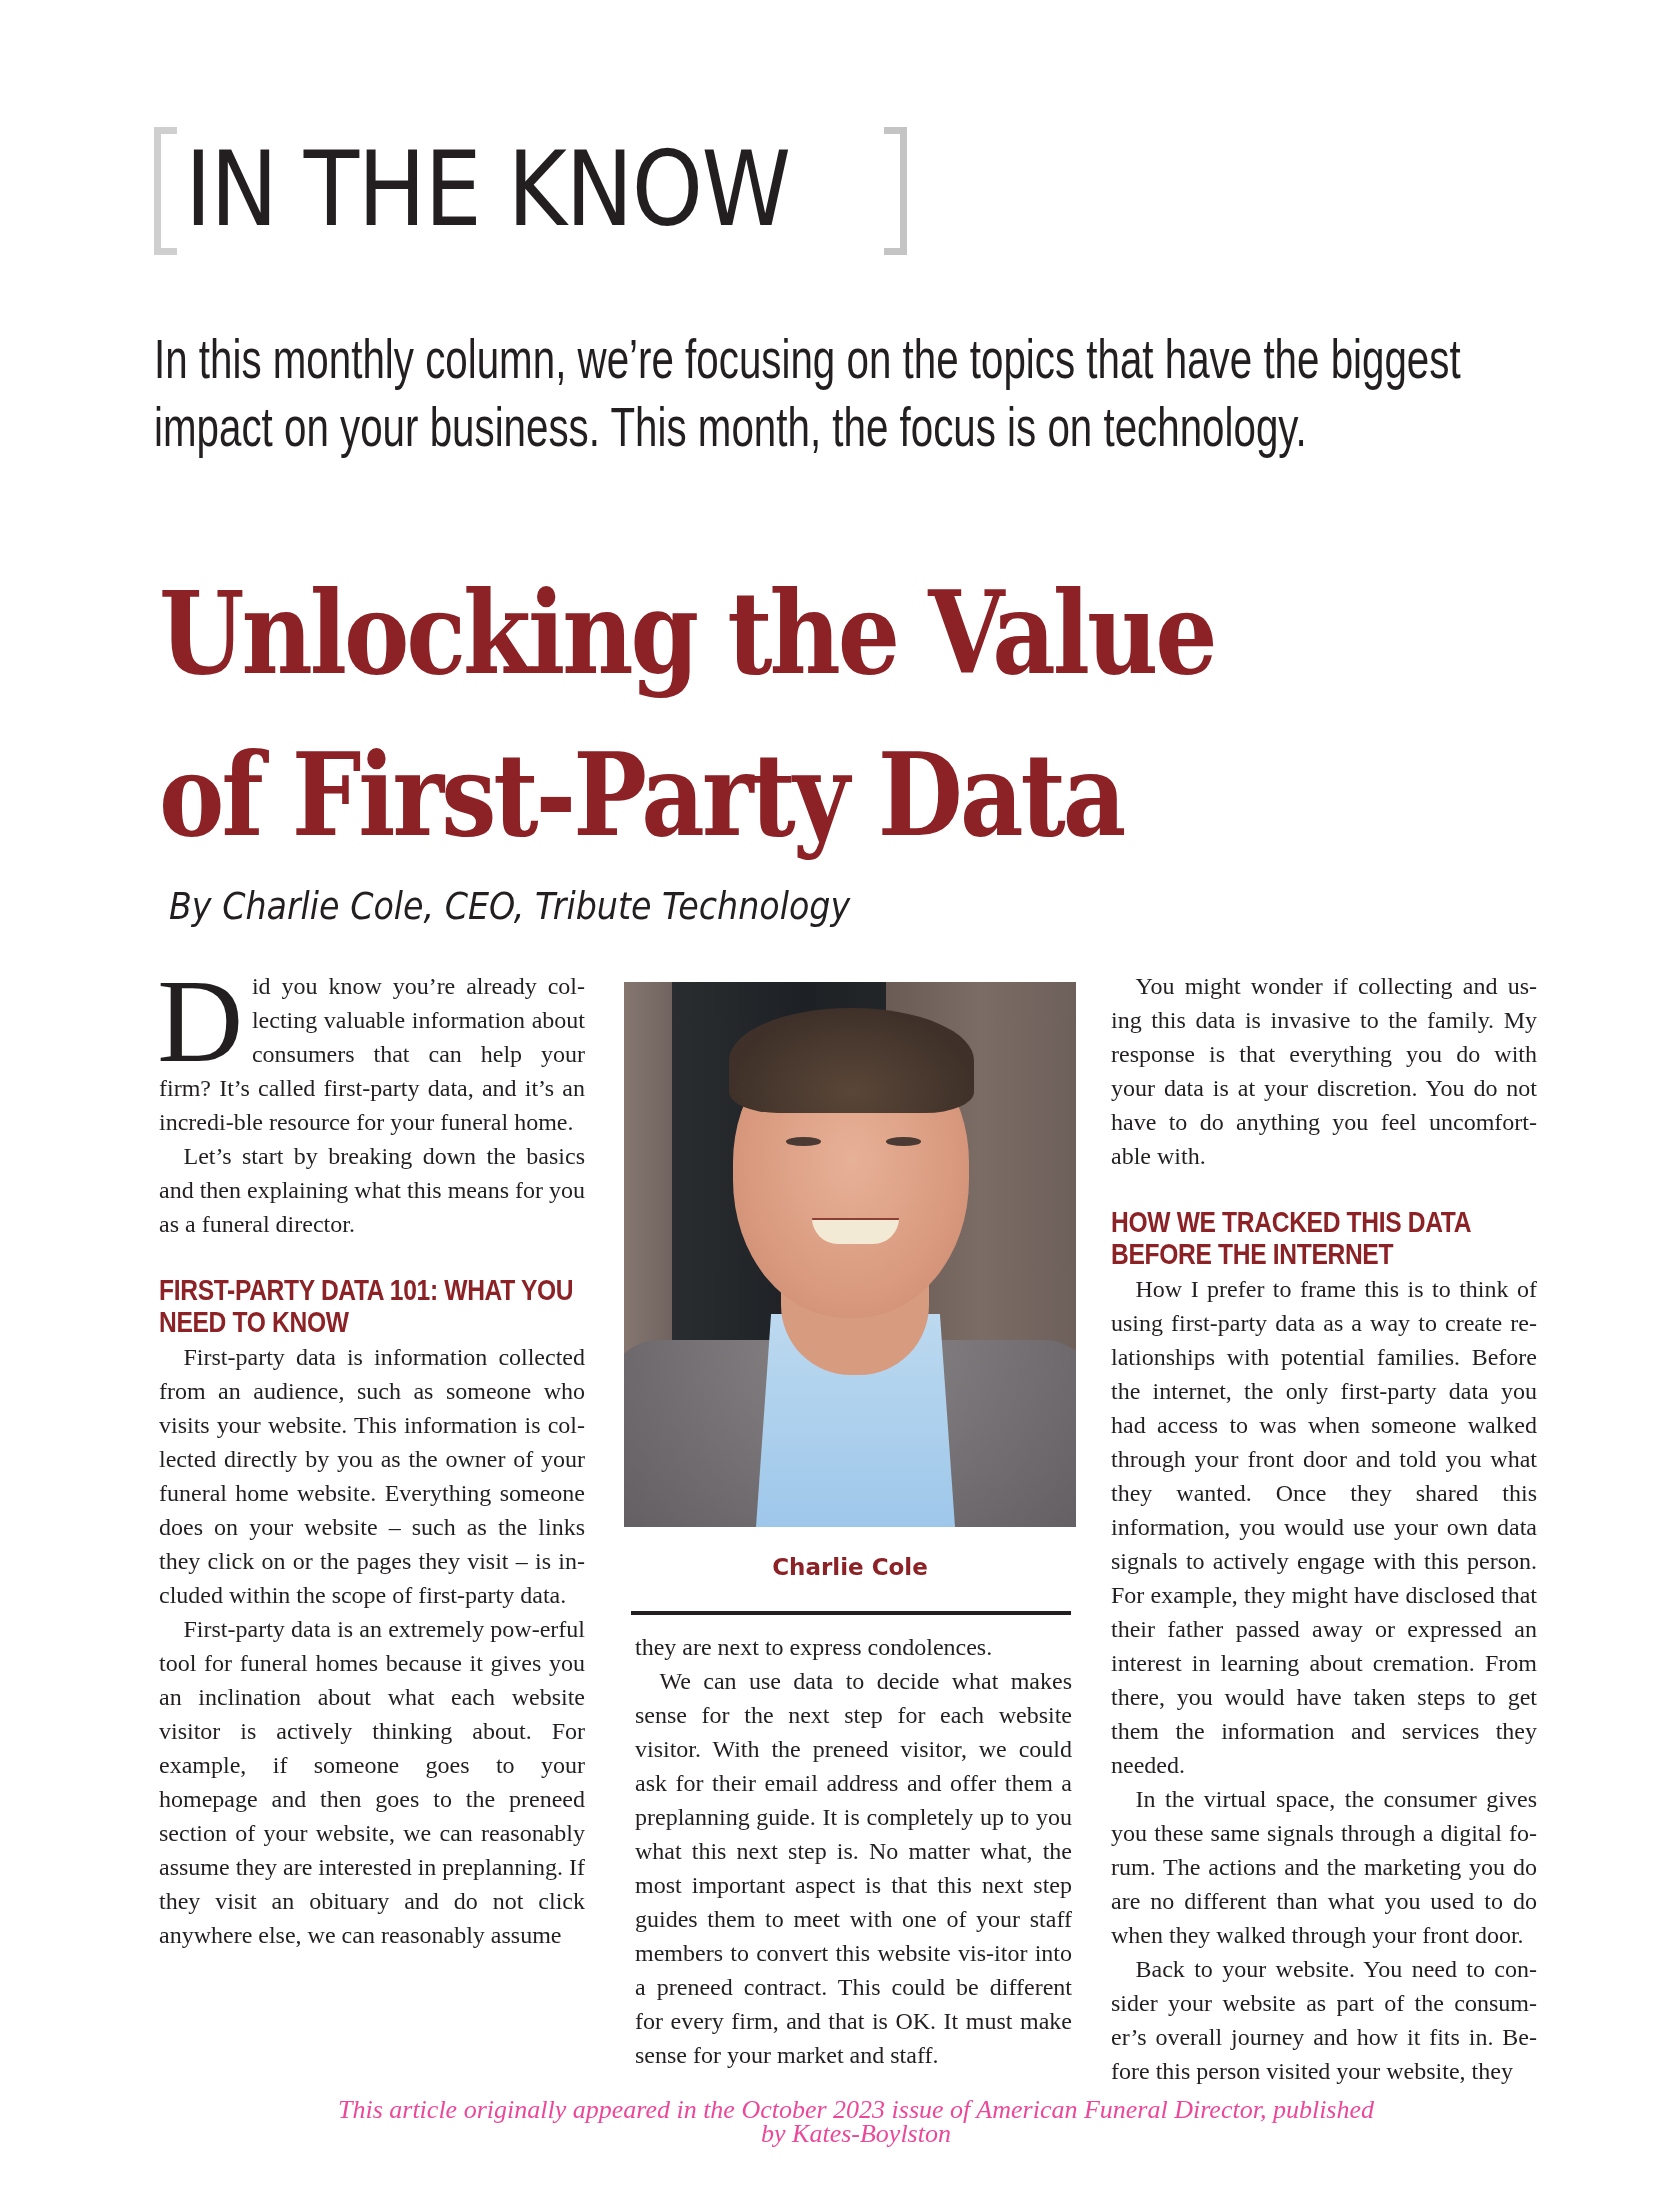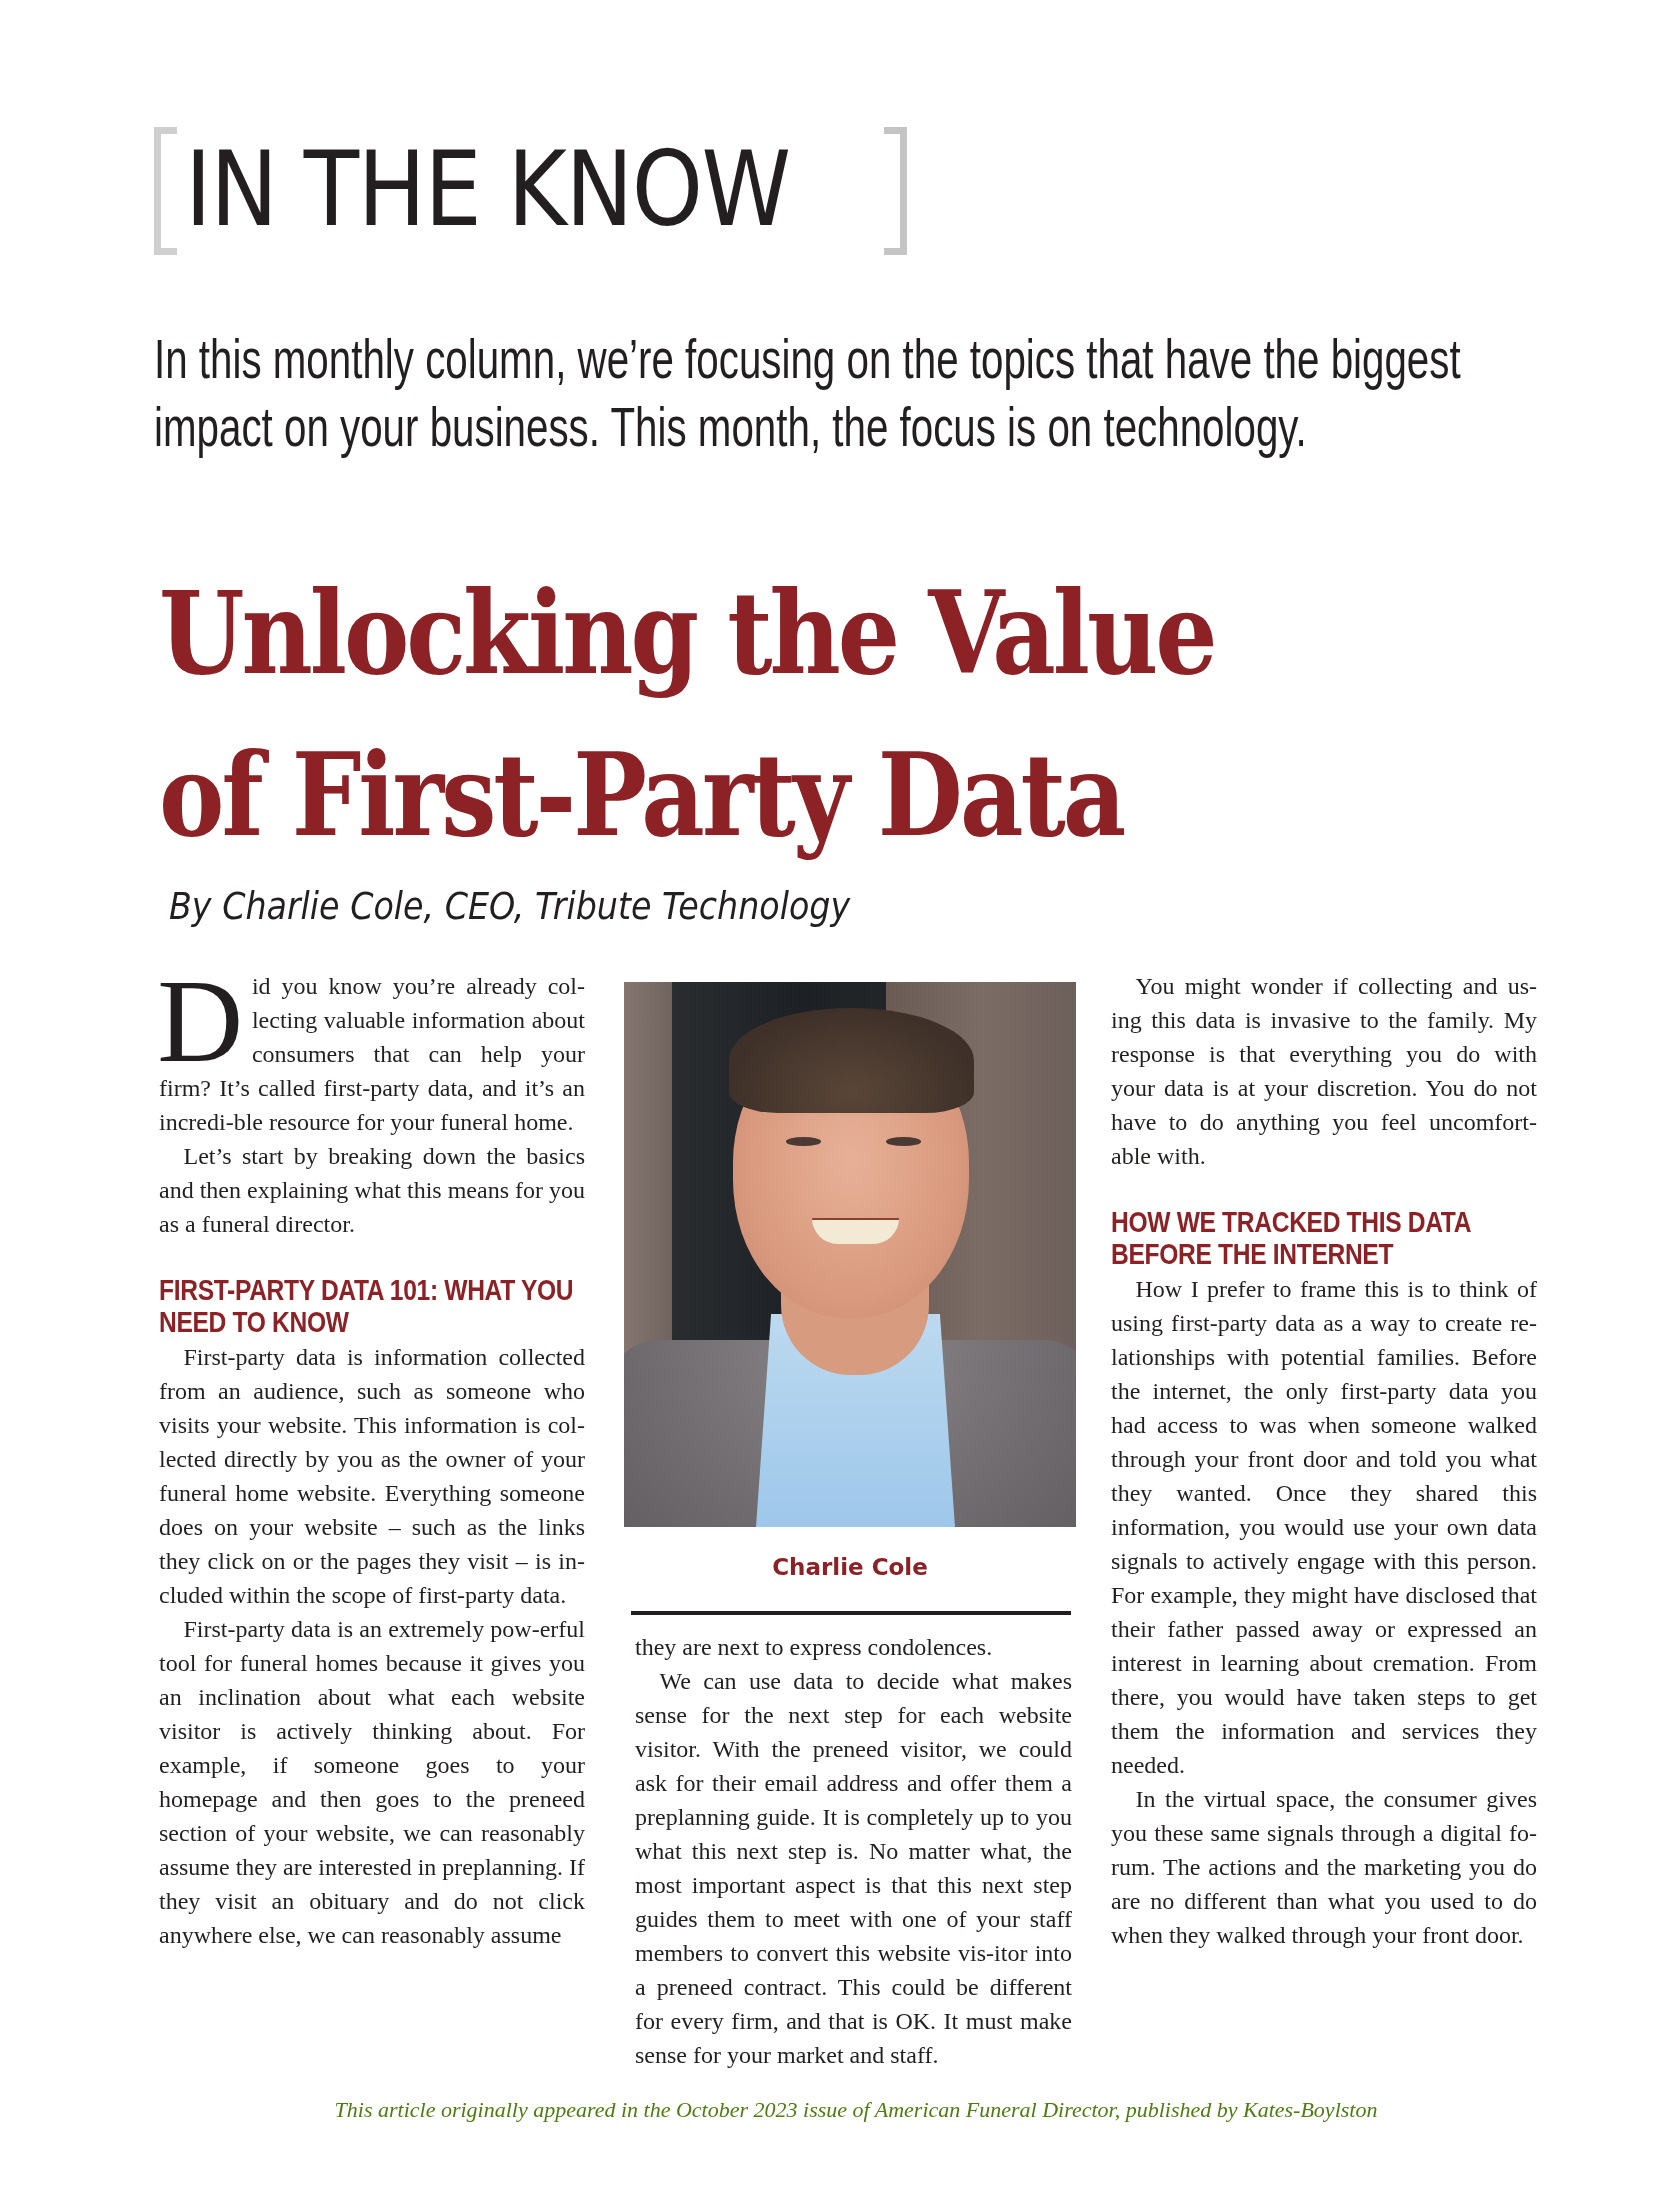--- a/index.html
+++ b/index.html
@@ -98,21 +98,21 @@
       font-family: "DejaVu Sans", sans-serif; font-weight: bold;
       font-size: 23px; line-height: 38px; color: #8c2226;
     }
     .caption-rule {
       position: absolute; left: 631px; top: 1611px; width: 440px; height: 3.5px; background: #231f20;
     }
 
     .footer {
       position: absolute; left: 332px; top: 2098px; width: 1048px; text-align: center;
       font-family: "Liberation Serif", serif; font-style: italic;
-      font-size: 22px; line-height: 23.6px; color: #4d7c0f;
+      font-size: 26px; line-height: 23.6px; color: #ec4899;
     }
   </style>
 </head>
 <body>
 
 <div class="kicker">
   <div class="bracket left"></div>
   <div class="kicker-text">IN THE KNOW</div>
   <div class="bracket right"></div>
 </div>
@@ -156,18 +156,19 @@
 <div class="col col-2">
   <p class="noindent">they are next to express condolences.</p>
   <p>We can use data to decide what makes sense for the next step for each website visitor. With the preneed visitor, we could ask for their email address and offer them a preplanning guide. It is completely up to you what this next step is. No matter what, the most important aspect is that this next step guides them to meet with one of your staff members to convert this website vis-itor into a preneed contract. This could be different for every firm, and that is OK. It must make sense for your market and staff.</p>
 </div>
 
 <div class="col col-3">
   <p>You might wonder if collecting and us-ing this data is invasive to the family. My response is that everything you do with your data is at your discretion. You do not have to do anything you feel uncomfort-able with.</p>
   <h2 class="subhead">HOW WE TRACKED THIS DATA BEFORE THE INTERNET</h2>
   <p>How I prefer to frame this is to think of using first-party data as a way to create re-lationships with potential families. Before the internet, the only first-party data you had access to was when someone walked through your front door and told you what they wanted. Once they shared this information, you would use your own data signals to actively engage with this person. For example, they might have disclosed that their father passed away or expressed an interest in learning about cremation. From there, you would have taken steps to get them the information and services they needed.</p>
   <p>In the virtual space, the consumer gives you these same signals through a digital fo-rum. The actions and the marketing you do are no different than what you used to do when they walked through your front door.</p>
+  <p>Back to your website. You need to con-sider your website as part of the consum-er’s overall journey and how it fits in. Be-fore this person visited your website, they</p>
 </div>
 
 <div class="footer">
   <div>This article originally appeared in the October 2023 issue of American Funeral Director, published by Kates-Boylston</div>
 </div>
 
 
 </body></html>

